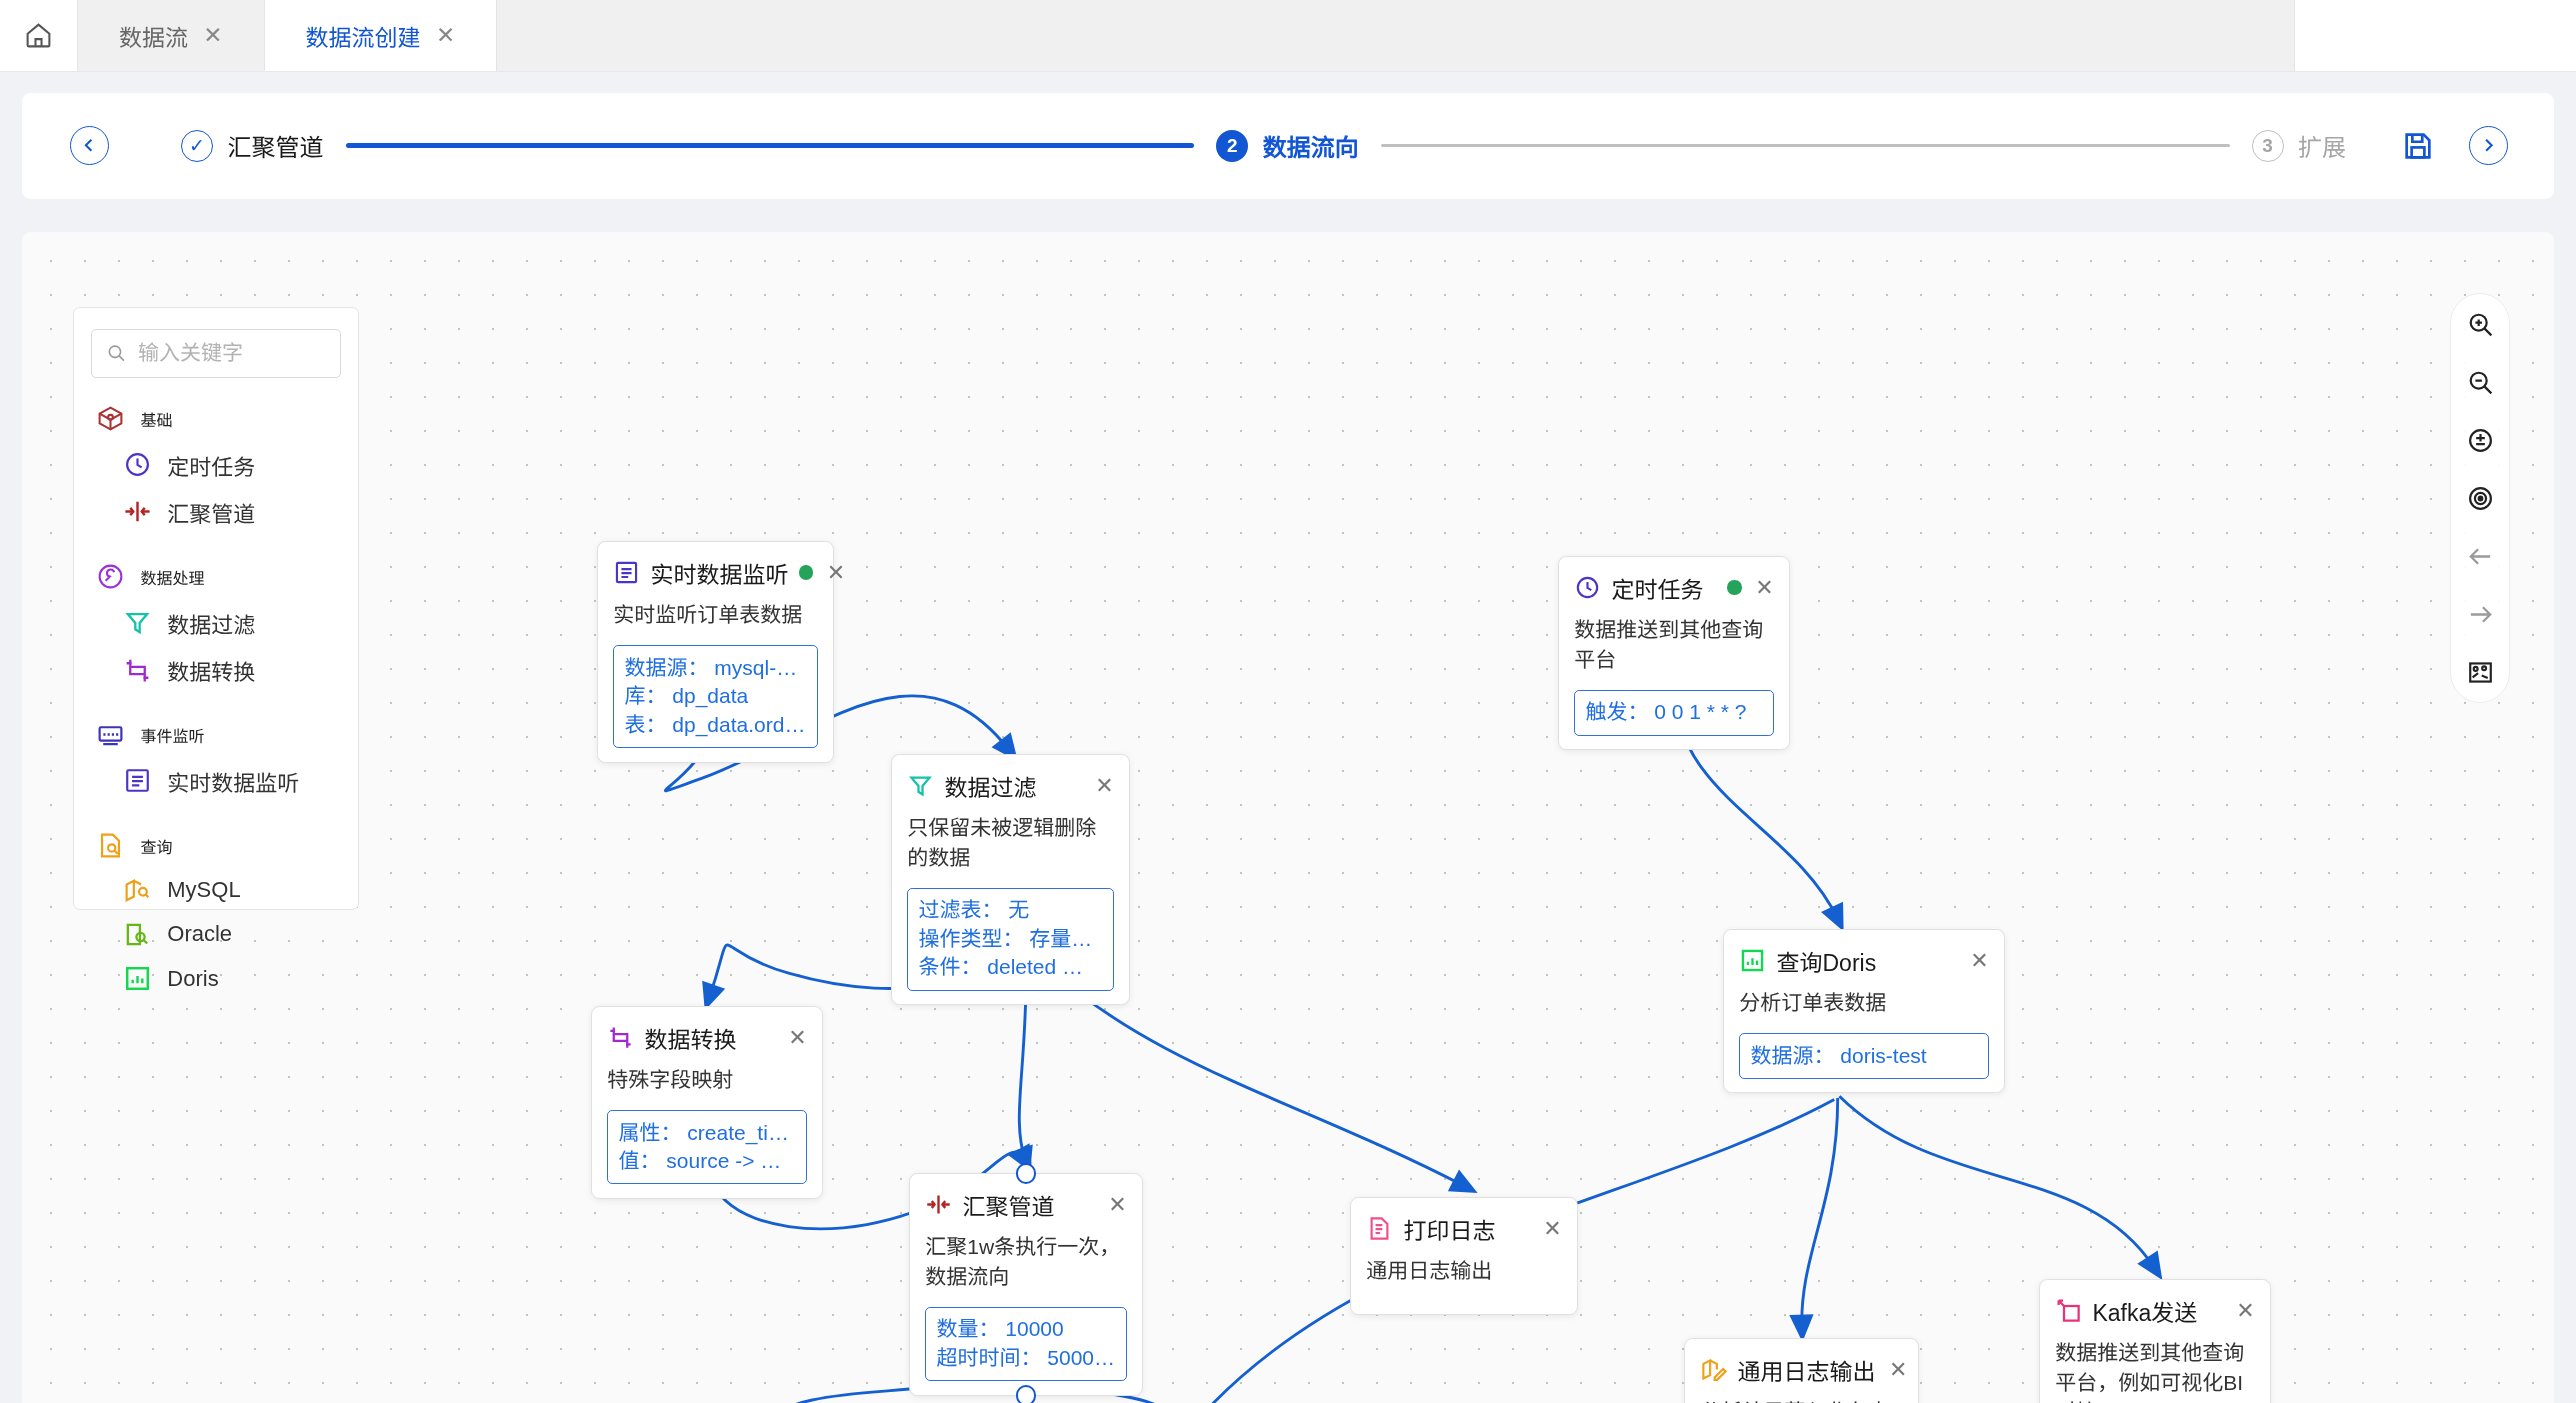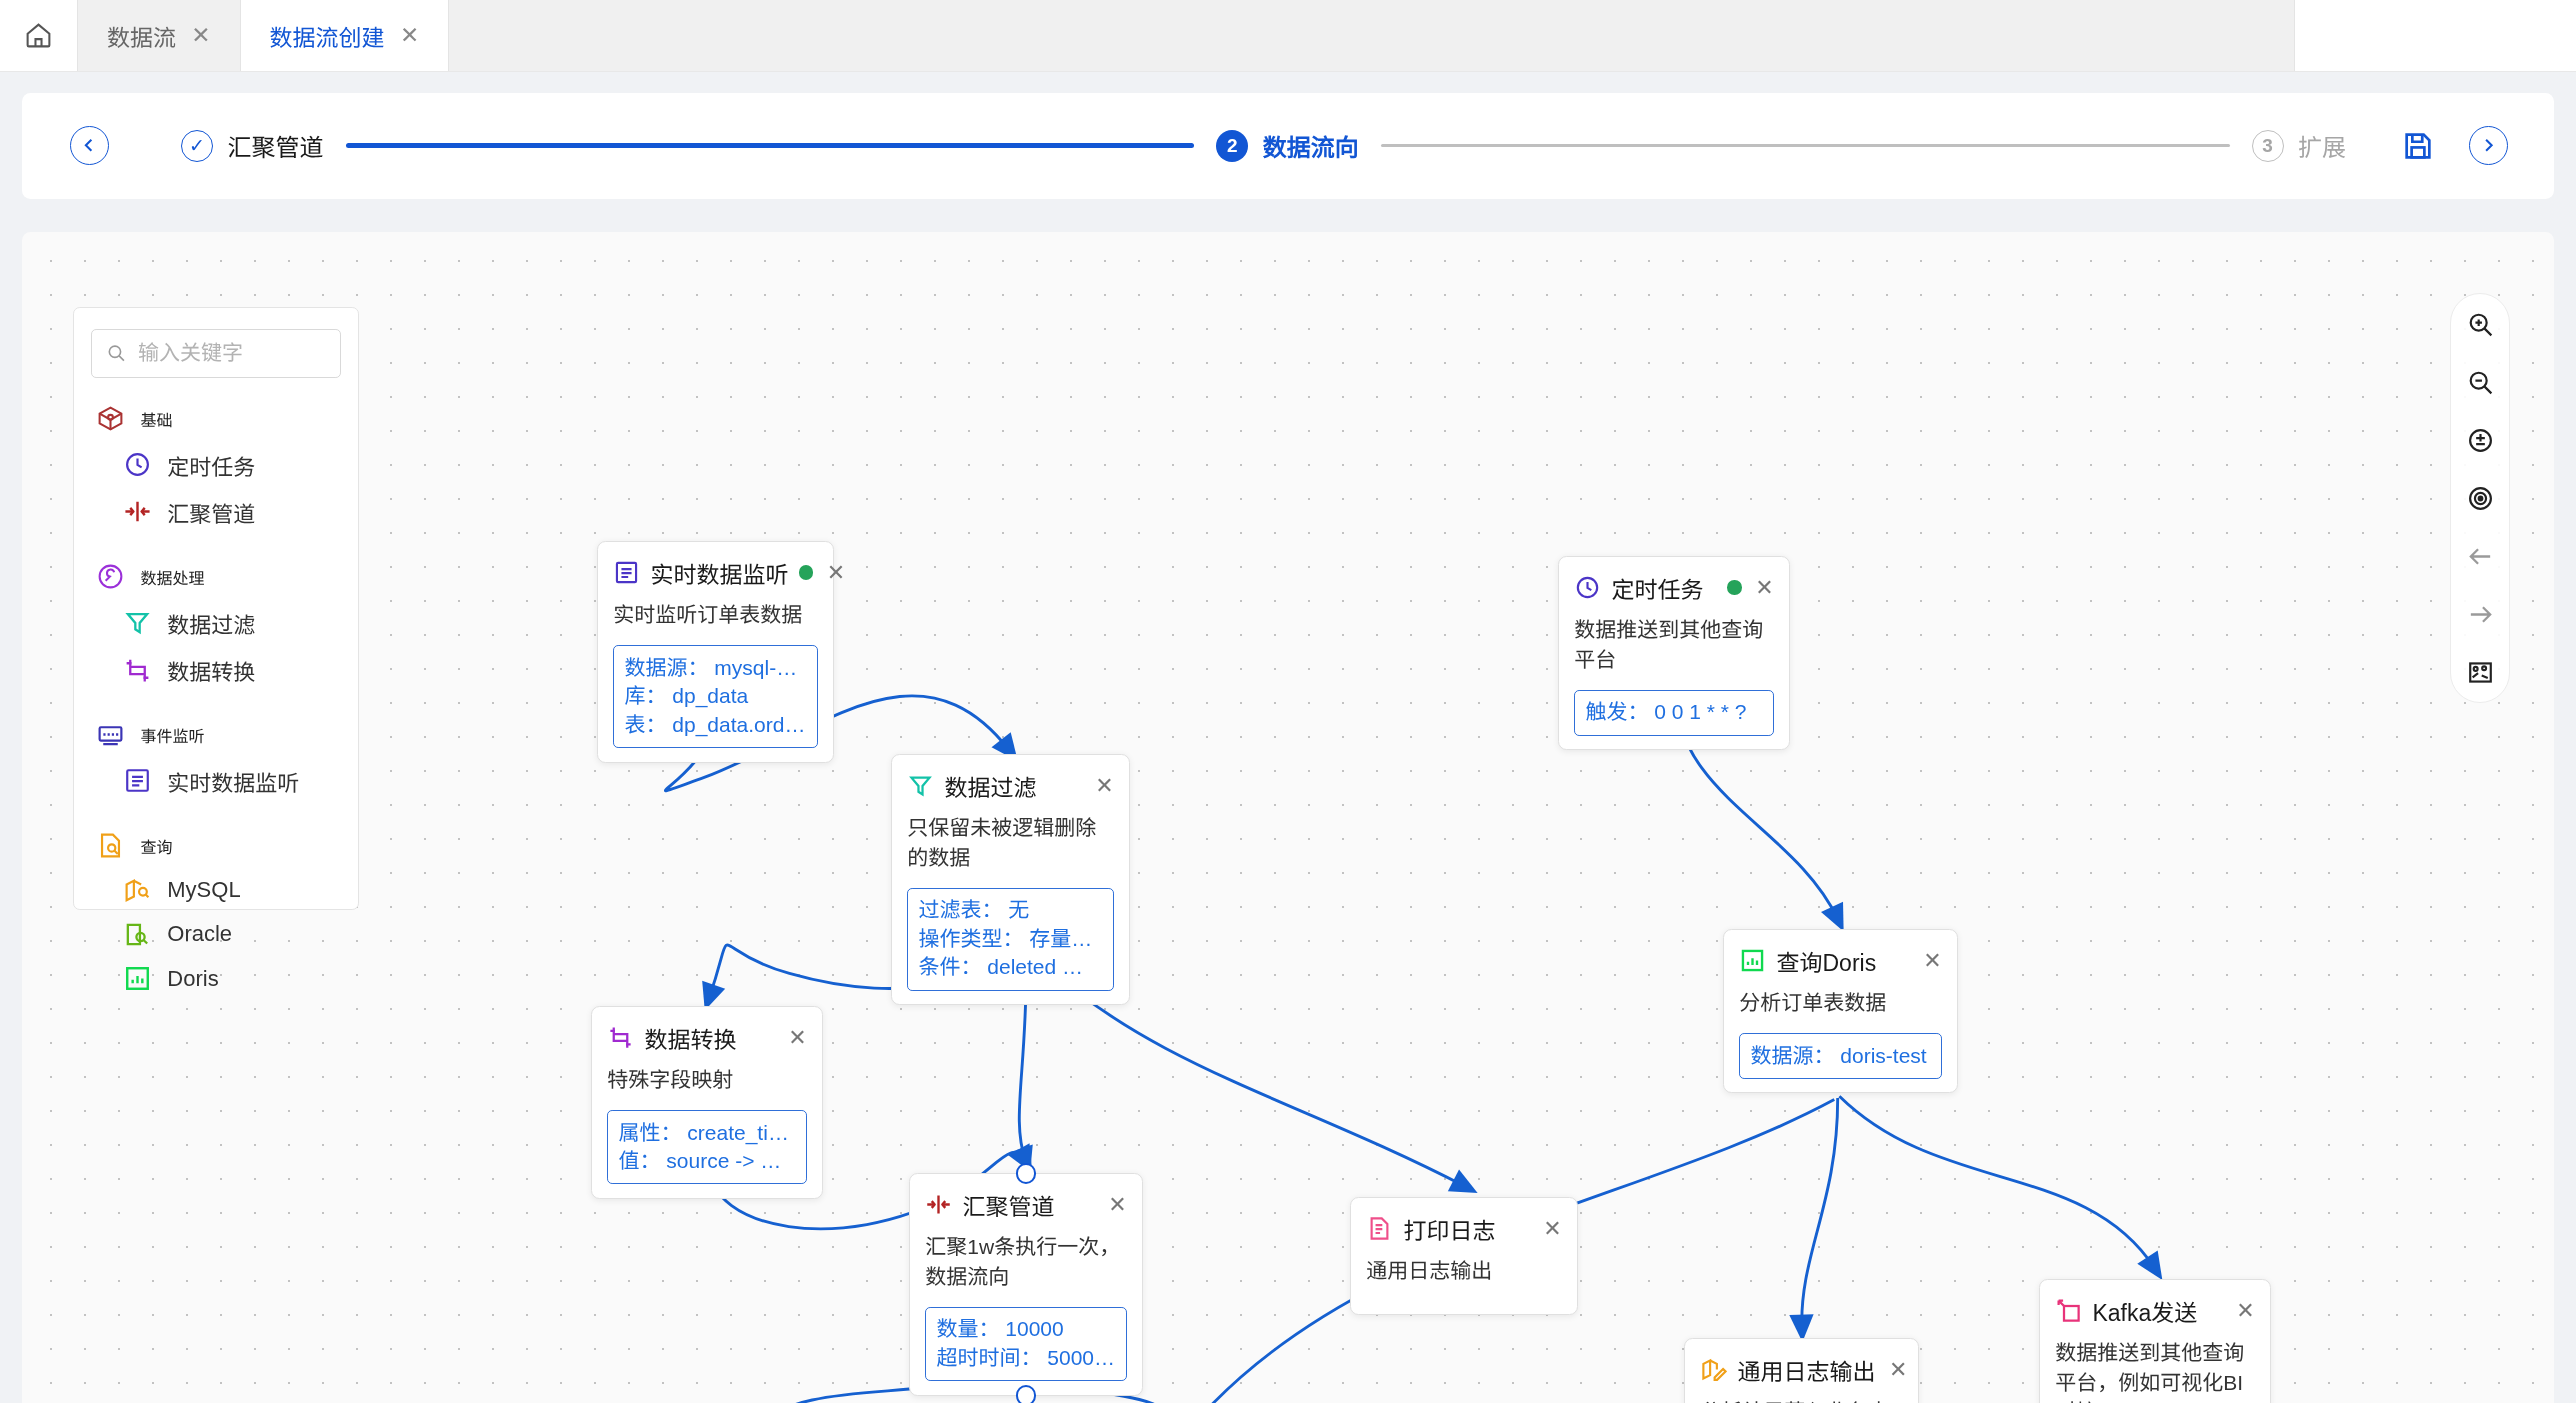--- a/index.html
+++ b/index.html
@@ -20,21 +20,21 @@
     border-bottom: 0.9px solid #e8e8e8;
   }
   .home-cell {
     width: 78px;
     display: flex; align-items: center; justify-content: center;
     background: #ffffff;
     border-right: 0.9px solid #e4e4e4;
   }
   .tab {
     display: flex; align-items: center; gap: 15.3px;
-    padding: 0 29px;
+    padding: 0 41px;
     font-size: 23px;
     color: #666;
     background: #f0f0f0;
     border-right: 0.9px solid #e4e4e4;
     cursor: pointer;
     white-space: nowrap;
   }
   .tab.active { background: #ffffff; color: #1256d4; }
   .tab .tab-close {
     font-size: 23px; color: #888; line-height: 1;
@@ -462,21 +462,21 @@
       <span class="node-close">✕</span>
     </div>
     <div class="node-desc">只保留未被逻辑删除的数据</div>
     <div class="node-cfg">
       <div class="cfg-row">过滤表： 无</div>
       <div class="cfg-row">操作类型： 存量数据,新…</div>
       <div class="cfg-row">条件： deleted 等于 N…</div>
     </div>
   </div>
 
-  <div class="node" style="left:1701px;top:697px;width:235px">
+  <div class="node" style="left:1701px;top:697px;width:282px">
     <div class="node-head">
       <svg class="node-ico" viewBox="0 0 24 24" fill="none" stroke="#10d94f" stroke-width="2.1">
         <rect x="3.5" y="3.5" width="17" height="17"></rect>
           <path d="M8 16v-3M12 16v-6M16 16v-4"></path>
       </svg>
       <span class="node-title">查询Doris</span>
       <span class="node-close">✕</span>
     </div>
     <div class="node-desc">分析订单表数据</div>
     <div class="node-cfg">

